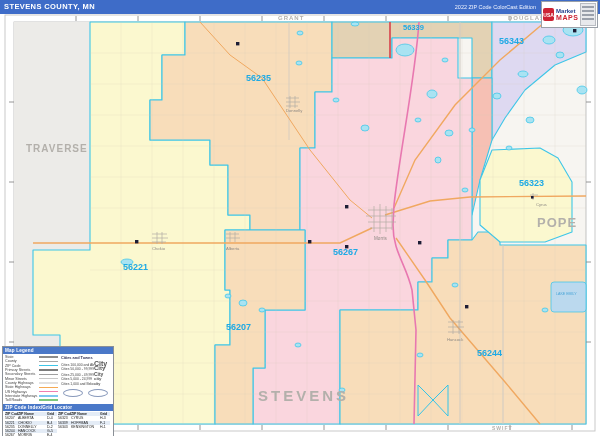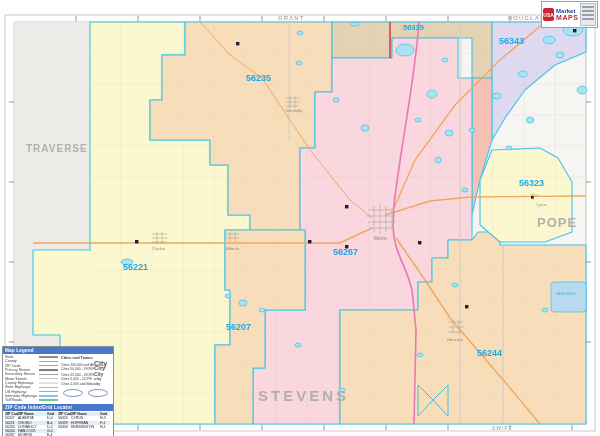--- a/index.html
+++ b/index.html
@@ -46,20 +46,24 @@
   .zt-group div{display:flex;height:4.2px;line-height:4.2px;}
   .zt-group div:nth-child(odd){background:#e4ecf6;}
   .zt-group span{overflow:hidden;white-space:nowrap;}
   .c1{width:13px;} .c2{width:29px;} .c3{width:10px;}
 </style>
 </head>
 <body>
 
 <div id="stage">
 
+  <div id="topbar">
+    <span class="title">STEVENS COUNTY, MN</span>
+    <span class="edition">2022 ZIP Code ColorCast Edition</span>
+  </div>
 
   <div id="logo">
     <div class="flag">USA</div>
     <div class="brand">
       <span class="m1">Market</span>
       <span class="m2">MAPS</span>
     </div>
     <div class="addr">
         <i></i>
         <i></i>

